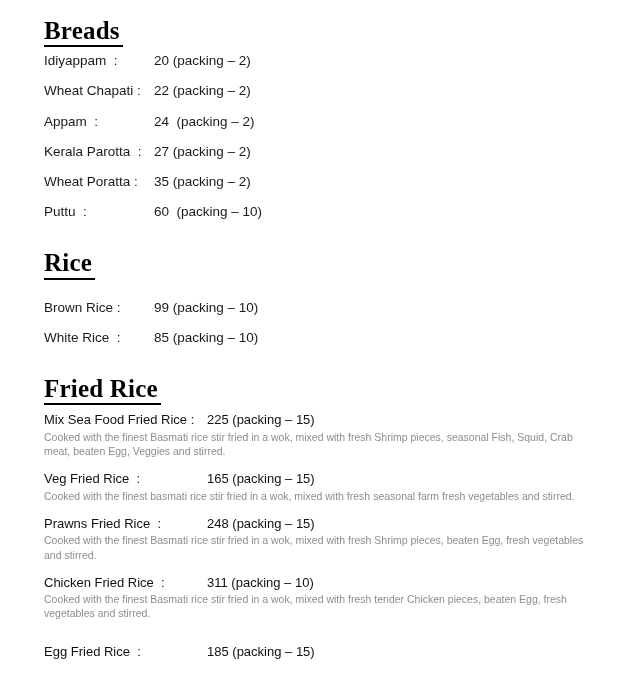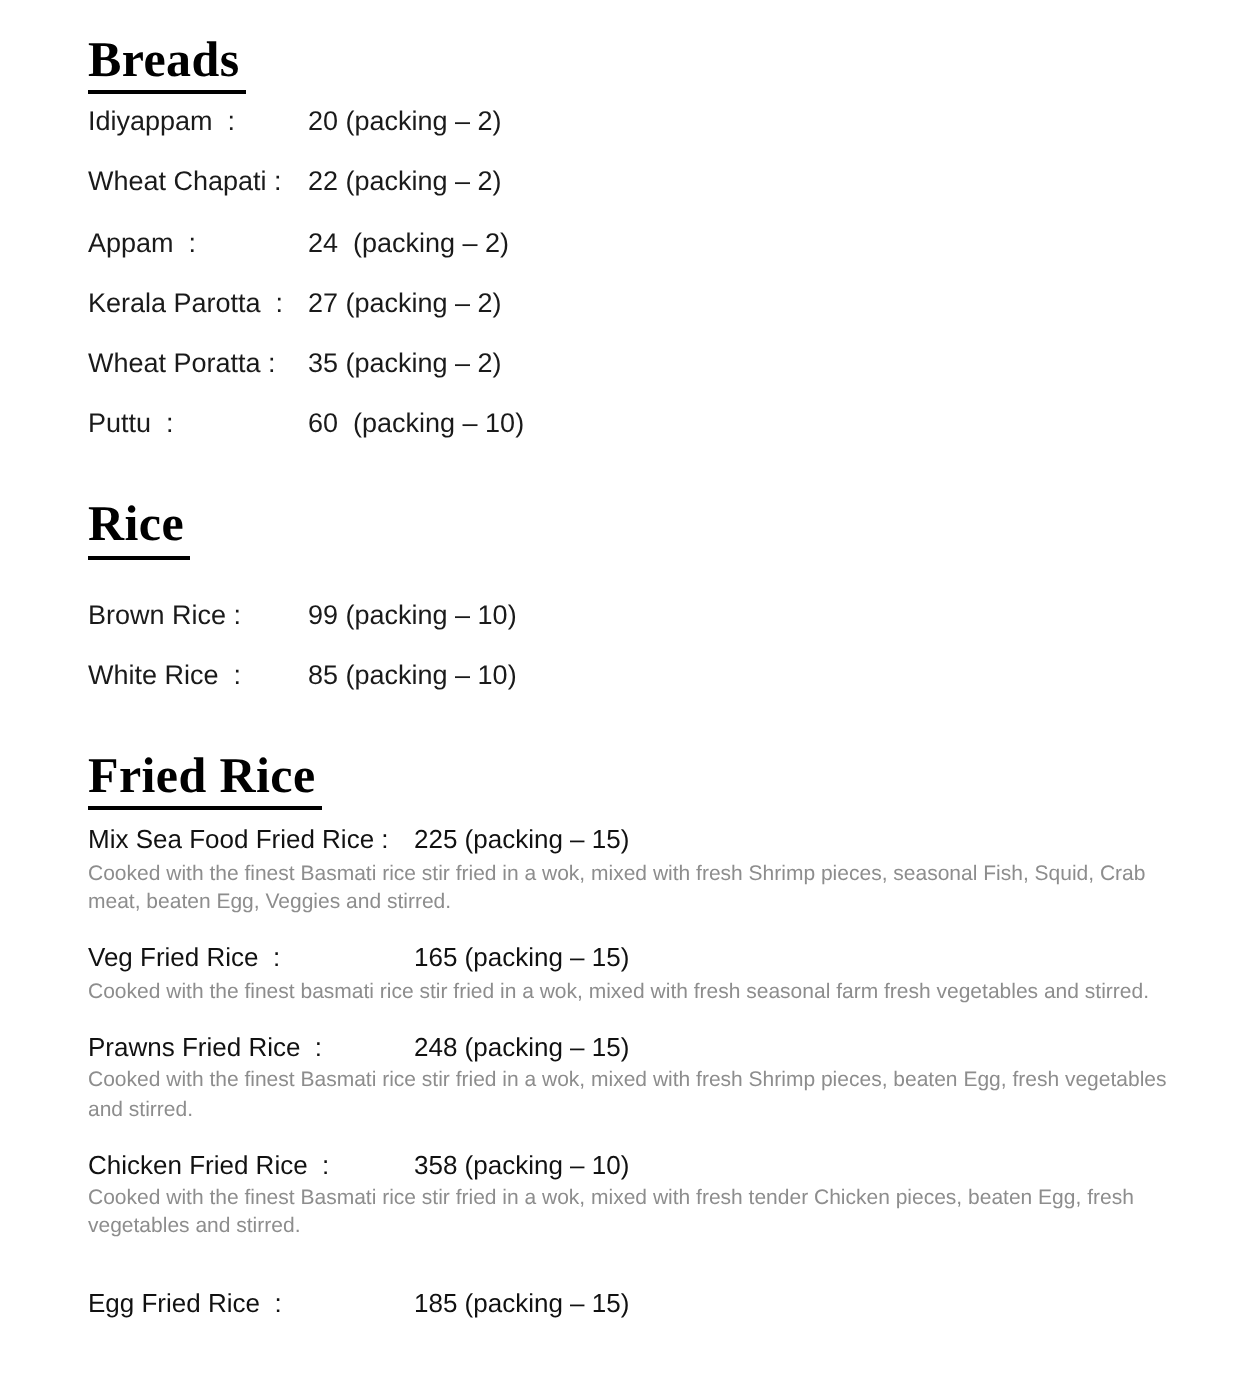--- a/index.html
+++ b/index.html
@@ -190,21 +190,21 @@
         <span style="width:163px">Prawns Fried Rice  :</span>
         <span>248 (packing – 15)</span>
       </div>
       <div class="dish-desc">Cooked with the finest Basmati rice stir fried in a wok, mixed with fresh Shrimp pieces, beaten Egg, fresh vegetables and stirred.</div>
     </div>
     <div class="spacer-12"></div>
 
     <div class="dish">
       <div class="dish-title">
         <span style="width:163px">Chicken Fried Rice  :</span>
-        <span>358 (packing – 10)</span>
+        <span>311 (packing – 10)</span>
       </div>
       <div class="dish-desc">Cooked with the finest Basmati rice stir fried in a wok, mixed with fresh tender Chicken pieces, beaten Egg, fresh vegetables and stirred.</div>
     </div>
     <div class="spacer-22"></div>
 
     <div class="dish">
       <div class="dish-title">
         <span style="width:163px">Egg Fried Rice  :</span>
         <span>185 (packing – 15)</span>
       </div>

